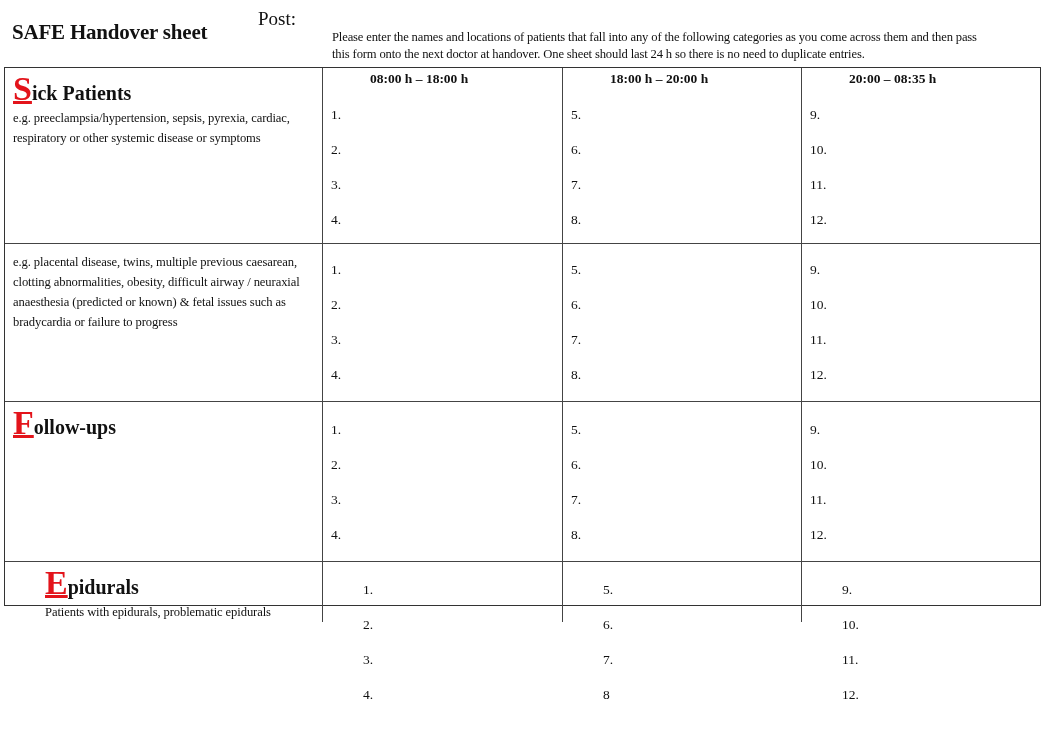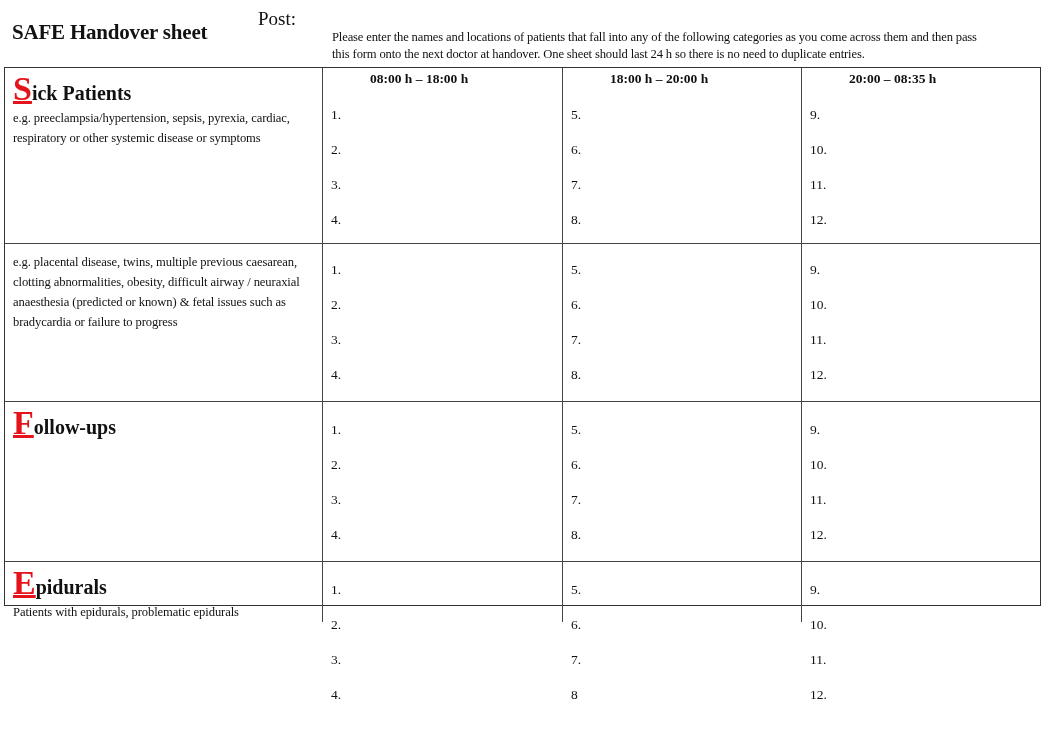--- a/index.html
+++ b/index.html
@@ -25,21 +25,21 @@
       display: grid;
       grid-template-columns: 318px 240px 239px 1fr;
       grid-template-rows: 176px 158px 160px 1fr;
       box-sizing: border-box;
     }
     .cell {
       border-right: 1.3px solid #444; border-bottom: 1.3px solid #444;
       box-sizing: border-box; position: relative;
     }
     .cell.last-col { border-right: none; }
-    .cell.last-row { border-bottom: none; }
+    .cell.last-row { border-bottom: none; margin-left: 32px; }
     .cat-cell { padding: 6px 8px 0 8px; }
     .cat-heading {
       font-weight: bold; font-size: 20px; line-height: 25px; margin: 0;
     }
     .big-letter {
       color: #e3141b; font-size: 34px; line-height: 30px;
       text-decoration: underline; text-decoration-thickness: 3px; text-underline-offset: 1px;
     }
     .cat-desc {
       font-size: 12.6px; line-height: 20px; margin-top: 2px; letter-spacing: -0.1px;

